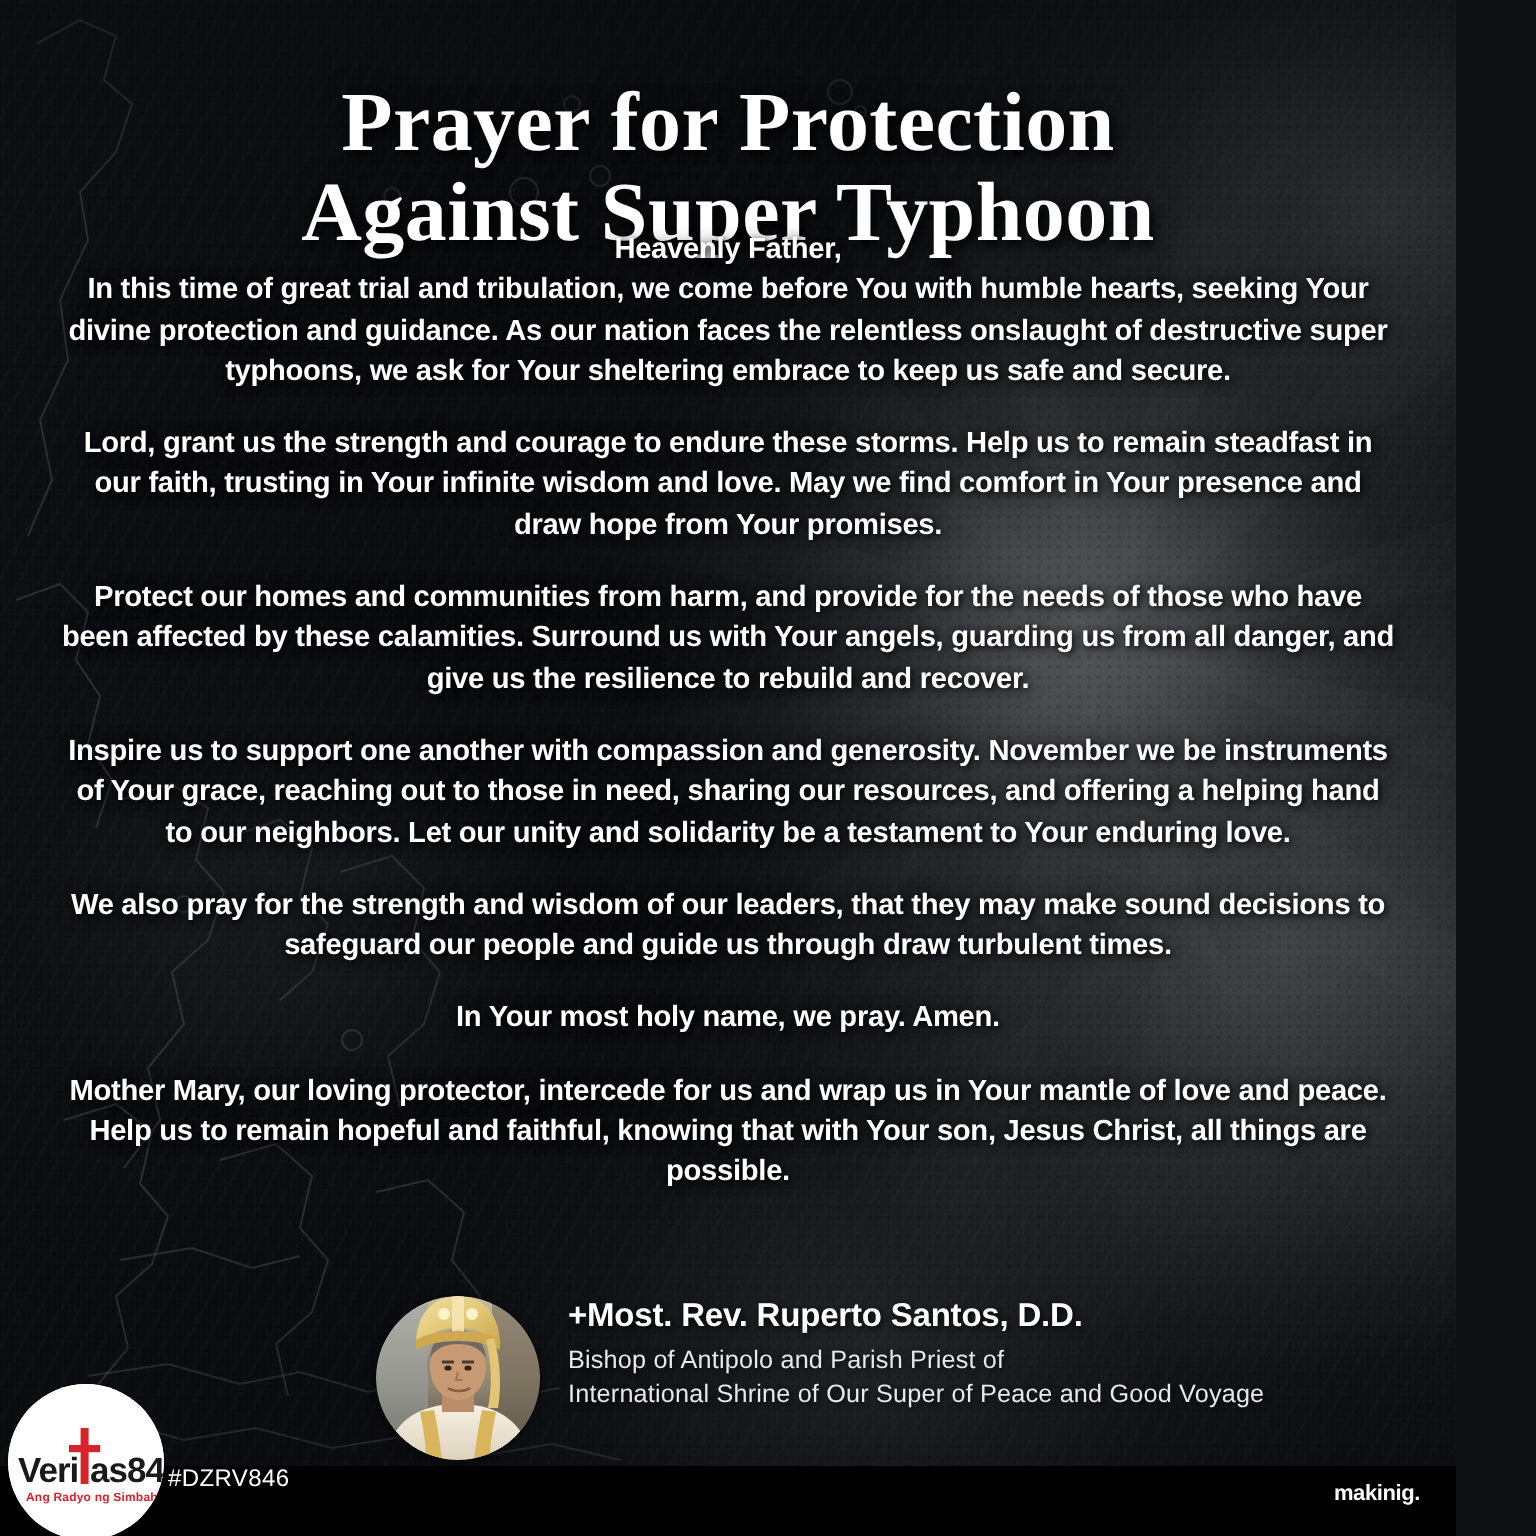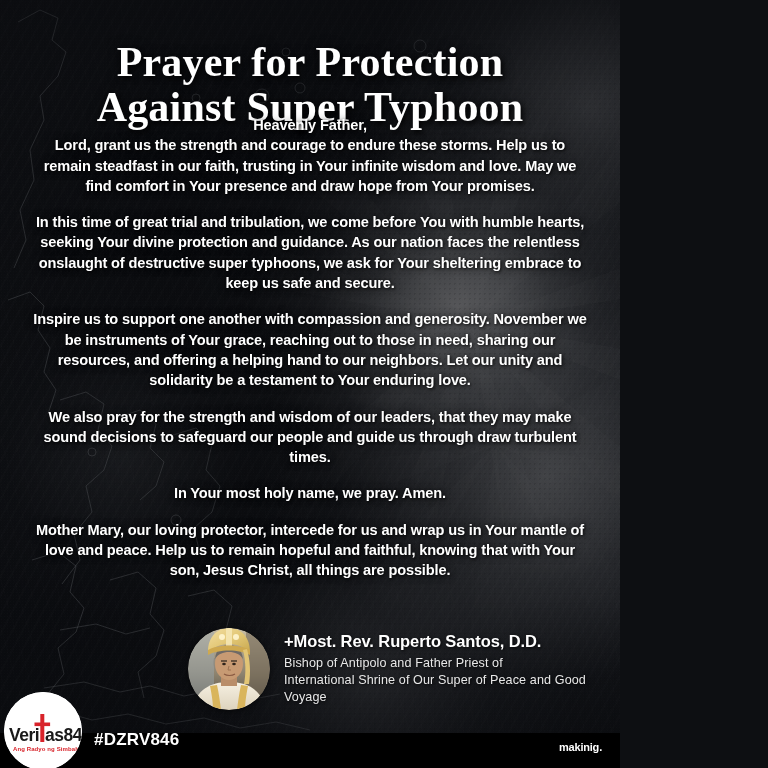--- a/index.html
+++ b/index.html
@@ -5,21 +5,21 @@
 <style>
   html,body{margin:0;padding:0;}
   body{
     width:768px;height:768px;
     background:#0d0f12;
     font-family:"Liberation Sans", sans-serif;
     overflow:hidden;
   }
   #poster{
     position:relative;
-    width:620px;height:768px;
+    width:728px;height:768px;
     overflow:hidden;
     background:#111316;
   }
 
   
   .bg-layer{position:absolute;inset:0;}
 
   .bg-base{
     background:
       radial-gradient(circle at 74% 40%, rgba(225,225,228,0.92) 0%, rgba(200,202,206,0.80) 7%, rgba(160,163,168,0.55) 14%, rgba(110,113,119,0.30) 22%, rgba(60,63,69,0.10) 32%, rgba(0,0,0,0) 44%),
@@ -96,22 +96,22 @@
     line-height:20.3px;
     letter-spacing:-0.15px;
     text-shadow:1px 1px 3px rgba(0,0,0,0.85), 0 0 8px rgba(0,0,0,0.6);
   }
   .prayer p{margin:0 0 16px 0;}
   .prayer p:last-child{margin-bottom:0;}
   .prayer p.salutation{margin-bottom:0;}
 
   
   .signature{
-    position:absolute;left:188px;top:628px;
-    display:flex;align-items:center;gap:14px;
+    position:absolute;left:188px;top:648px;
+    display:flex;align-items:flex-start;gap:14px;
   }
   .avatar{
     width:82px;height:82px;border-radius:50%;
     overflow:hidden;flex:0 0 82px;position:relative;
     box-shadow:0 1px 6px rgba(0,0,0,0.6);
     background:#2a2b2e;
   }
   .avatar svg{display:block;width:82px;height:82px;}
   .sig-text{
     color:#ffffff;
@@ -126,22 +126,22 @@
     font-size:12.6px;line-height:17px;color:#e8e8e8;font-weight:normal;
     letter-spacing:.1px;
   }
 
   
   .footer{
     position:absolute;left:0;right:0;bottom:0;height:35px;
     background:#000000;
   }
   .hashtags{
-    position:absolute;left:94px;top:-2px;
-    color:#ffffff;font-size:17px;line-height:17.5px;font-weight:bold;
+    position:absolute;left:84px;top:-2px;
+    color:#ffffff;font-size:12px;line-height:17.5px;font-weight:normal;
     letter-spacing:.2px;
   }
   .hashtags span{display:block;}
   .makinig{
     position:absolute;right:18px;top:8px;
     color:#ffffff;font-size:11px;font-weight:bold;letter-spacing:-0.2px;
   }
   .veritas-logo{
     position:absolute;left:4px;bottom:-2px;
     width:78px;height:78px;border-radius:50%;
@@ -192,22 +192,23 @@
 
   <div class="content">
 
     <h1 class="title">
       <span class="ln">Prayer for Protection</span>
       <span class="ln">Against Super Typhoon</span>
     </h1>
 
     <div class="prayer">
       <p class="salutation">Heavenly Father,</p>
+      <p>In this time of great trial and tribulation, we come before You with humble hearts, seeking Your divine protection and guidance. As our nation faces the relentless onslaught of destructive super typhoons, we ask for Your sheltering embrace to keep us safe and secure.</p>
       <p>Lord, grant us the strength and courage to endure these storms. Help us to remain steadfast in our faith, trusting in Your infinite wisdom and love. May we find comfort in Your presence and draw hope from Your promises.</p>
-      <p>In this time of great trial and tribulation, we come before You with humble hearts, seeking Your divine protection and guidance. As our nation faces the relentless onslaught of destructive super typhoons, we ask for Your sheltering embrace to keep us safe and secure.</p>
+      <p>Protect our homes and communities from harm, and provide for the needs of those who have been affected by these calamities. Surround us with Your angels, guarding us from all danger, and give us the resilience to rebuild and recover.</p>
       <p>Inspire us to support one another with compassion and generosity. November we be instruments of Your grace, reaching out to those in need, sharing our resources, and offering a helping hand to our neighbors. Let our unity and solidarity be a testament to Your enduring love.</p>
       <p>We also pray for the strength and wisdom of our leaders, that they may make sound decisions to safeguard our people and guide us through draw turbulent times.</p>
       <p>In Your most holy name, we pray. Amen.</p>
       <p>Mother Mary, our loving protector, intercede for us and wrap us in Your mantle of love and peace. Help us to remain hopeful and faithful, knowing that with Your son, Jesus Christ, all things are possible.</p>
     </div>
 
     <div class="signature">
       <div class="avatar">
         <svg viewBox="0 0 82 82" xmlns="http://www.w3.org/2000/svg">
           <defs>
@@ -259,21 +260,21 @@
             <path d="M20 22 C30 16 52 16 62 22 L62 27 C52 21 30 21 20 27 Z" fill="#cfa94f"></path>
             <circle cx="34" cy="9" r="3" fill="#fff5d0" opacity="0.9"></circle>
             <circle cx="48" cy="9" r="3" fill="#fff5d0" opacity="0.9"></circle>
 
             <path d="M55 22 C58 34 58 46 56 56 L61 56 C63 44 62 32 59 21 Z" fill="#e2c575"></path>
           </g>
         </svg>
       </div>
       <div class="sig-text">
         <div class="sig-name">+Most. Rev. Ruperto Santos, D.D.</div>
-        <div class="sig-role">Bishop of Antipolo and Father Priest of</div>
+        <div class="sig-role">Bishop of Antipolo and Parish Priest of</div>
         <div class="sig-role">International Shrine of Our Super of Peace and Good Voyage</div>
       </div>
     </div>
 
     <div class="footer">
       <div class="hashtags">
         <span>#DZRV846</span>
       </div>
       <div class="makinig">makinig.</div>
     </div>

